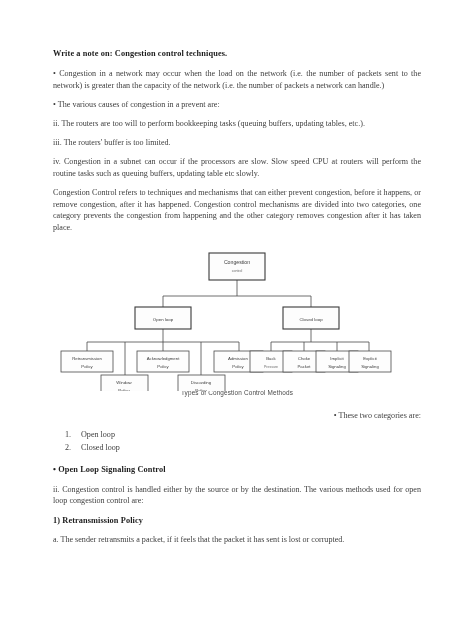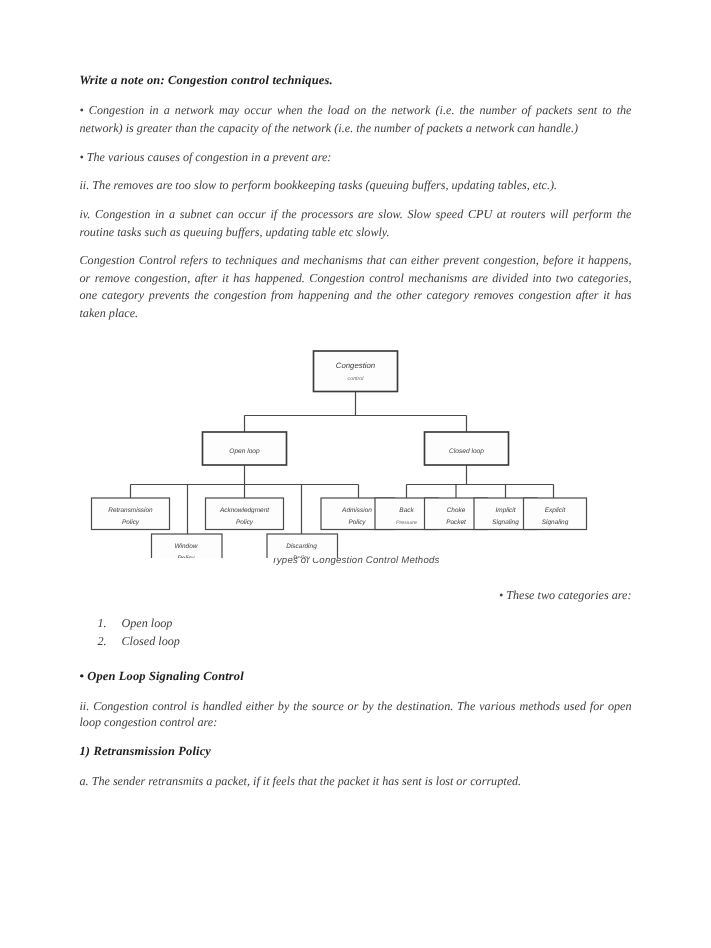--- a/index.html
+++ b/index.html
@@ -20,21 +20,20 @@
     width: 474px;
     height: 632px;
     background: #ffffff;
     box-sizing: border-box;
   }
   .content {
     position: absolute;
     left: 53px;
     top: 48px;
     width: 368px;
-    font-style: italic;
   }
 
   
   .para {
     font-size: 8.1px;
     line-height: 11.6px;
     text-align: justify;
     margin: 0 0 7.6px 0;
     color: #3d3d3d;
   }
@@ -121,22 +120,23 @@
 <div class="page">
   <div class="content">
 
     <div class="heading">Write a note on: Congestion control techniques.</div>
 
     <p class="para bullet">Congestion in a network may occur when the load on the network (i.e. the number of packets sent to the network) is greater than the capacity of the network (i.e. the number of packets a network can handle.)</p>
 
     <p class="para bullet nojust">The various causes of congestion in a prevent are:</p>
 
 
-    <p class="para nojust">ii. The removes are too slow to perform bookkeeping tasks (queuing buffers, updating tables, etc.).</p>
-
+    <p class="para nojust">ii. The routers are too will to perform bookkeeping tasks (queuing buffers, updating tables, etc.).</p>
+
+    <p class="para nojust">iii. The routers' buffer is too limited.</p>
 
     <p class="para">iv. Congestion in a subnet can occur if the processors are slow. Slow speed CPU at routers will perform the routine tasks such as queuing buffers, updating table etc slowly.</p>
 
     <p class="para">Congestion Control refers to techniques and mechanisms that can either prevent congestion, before it happens, or remove congestion, after it has happened. Congestion control mechanisms are divided into two categories, one category prevents the congestion from happening and the other category removes congestion after it has taken place.</p>
 
     <div class="figure">
       <svg width="368" height="150" viewBox="0 0 368 150" xmlns="http://www.w3.org/2000/svg">
 
         <path class="conn" d="M184 39 L184 55"></path>
         <path class="conn" d="M110 55 L258 55"></path>

